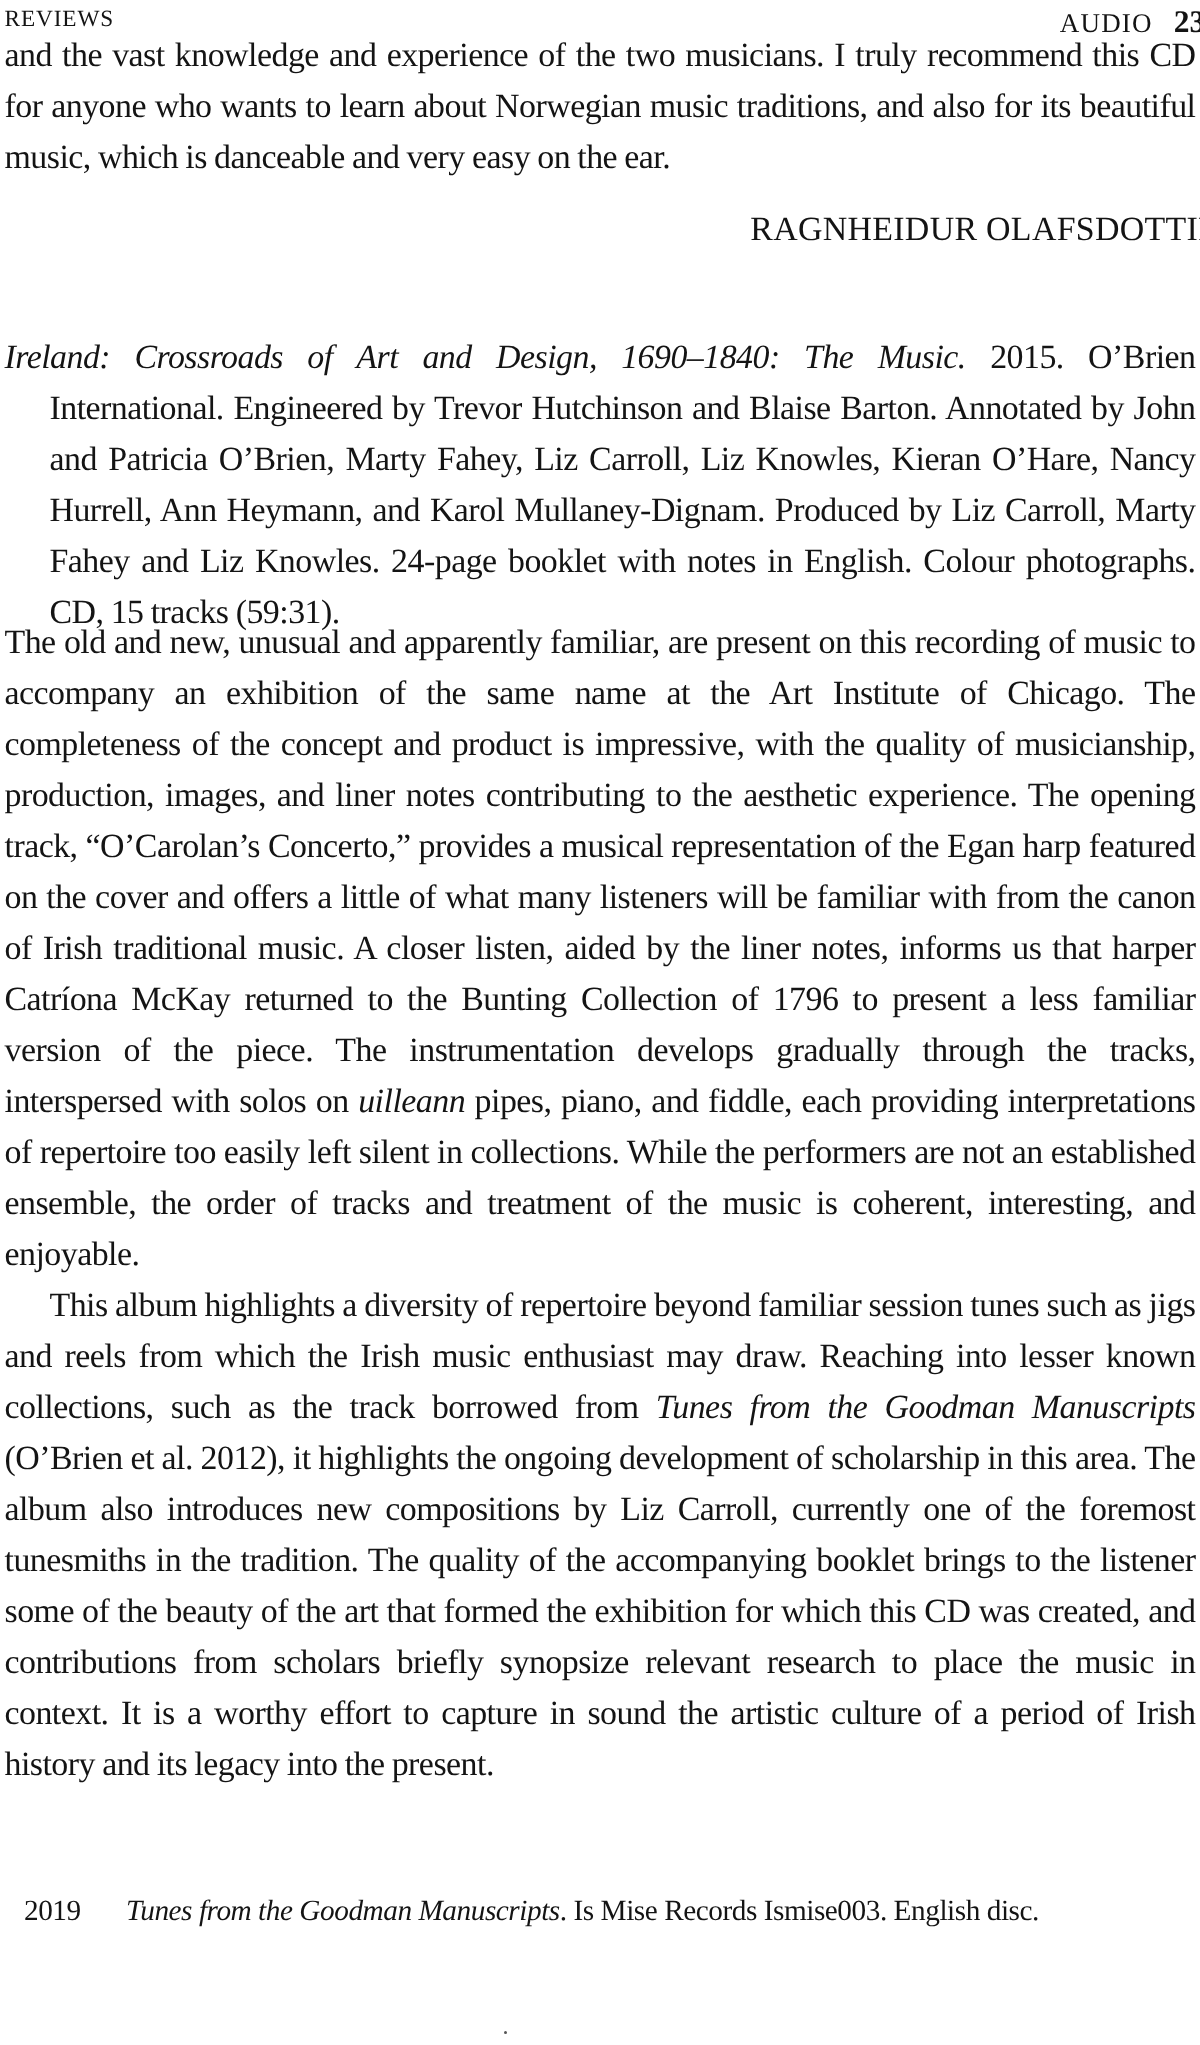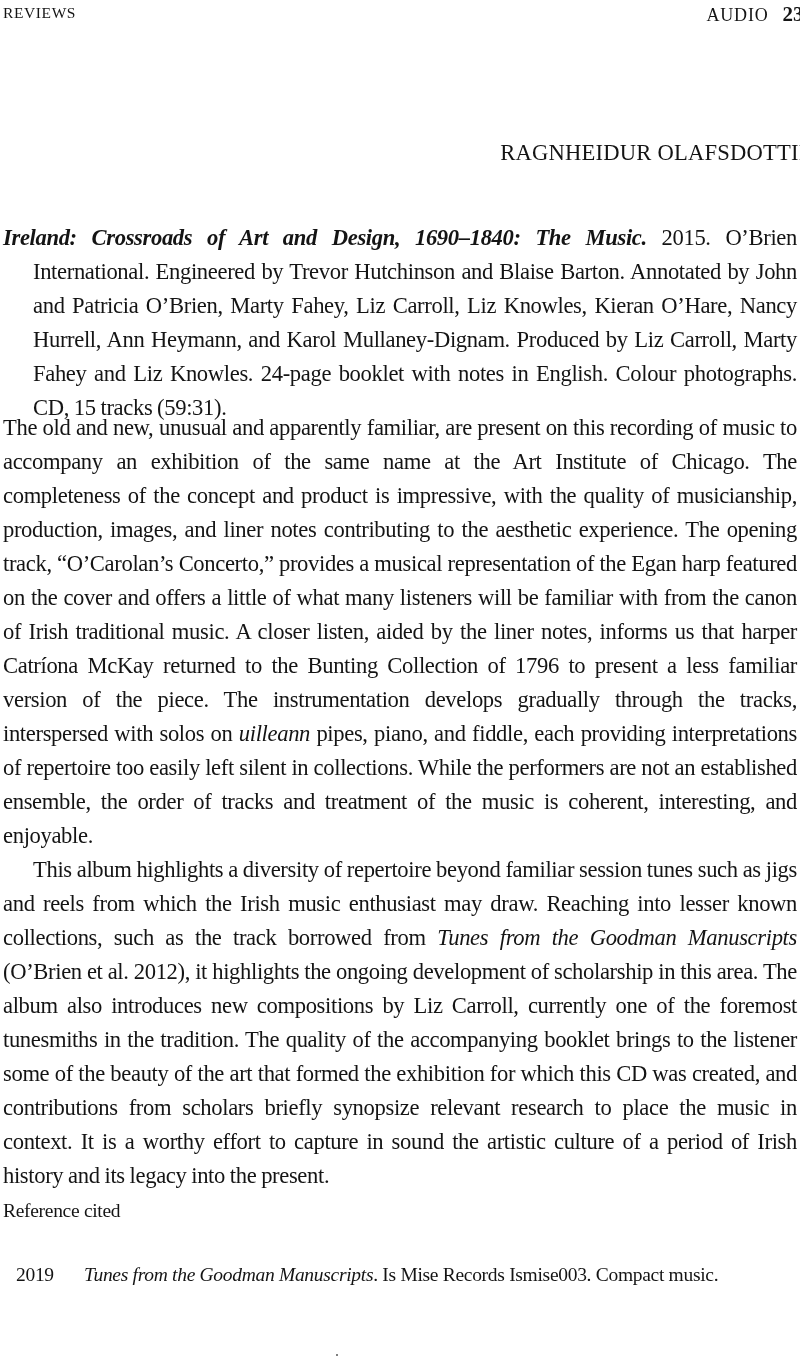--- a/index.html
+++ b/index.html
@@ -30,21 +30,21 @@
 
     .signature {
       position: absolute; right: 3px; text-align: right;
       font-size: 22.6px; letter-spacing: 0.2px; white-space: nowrap;
     }
     #sig1 { top: 140px; }
     #sig2 { top: 1320px; }
 
     #citation { top: 221px; }
     #citation p { padding-left: 30px; text-indent: -30px; }
-    .bold-italic { font-weight: bold; font-style: italic; }
+    .bold-italic { font-weight: normal; font-style: italic; }
 
     #review-body { top: 411px; }
     #review-body p.indent { text-indent: 30px; }
 
     .refs {
       position: absolute; left: 3px; width: 794px;
       font-size: 19.5px; line-height: 26px; letter-spacing: -0.3px;
     }
     #ref-heading { top: 1198px; }
     #ref-author { top: 1236px; }
@@ -61,32 +61,34 @@
 
 <div class="page">
 
   <div class="running-head">
     <span class="left">REVIEWS</span>
     <span class="right">
       <span class="section">AUDIO</span><span class="folio">231</span>
     </span>
   </div>
 
+  <div class="text" id="prev-review-end">
+    <p>and the vast knowledge and experience of the two musicians. I truly recommend this CD for anyone who wants to learn about Norwegian music traditions, and also for its beautiful music, which is danceable and very easy on the ear.</p>
+  </div>
   <div class="signature" id="sig1">RAGNHEIDUR OLAFSDOTTIR</div>
 
   <div class="text" id="citation">
     <p><span class="bold-italic">Ireland: Crossroads of Art and Design, 1690–1840: The Music.</span><span> 2015. O’Brien International. Engineered by Trevor Hutchinson and Blaise Barton. Annotated by John and Patricia O’Brien, Marty Fahey, Liz Carroll, Liz Knowles, Kieran O’Hare, Nancy Hurrell, Ann Heymann, and Karol Mullaney-Dignam. Produced by Liz Carroll, Marty Fahey and Liz Knowles. 24-page booklet with notes in English. Colour photographs. CD, 15 tracks (59:31).</span></p>
   </div>
 
   <div class="text" id="review-body">
     <p><span>The old and new, unusual and apparently familiar, are present on this recording of music to accompany an exhibition of the same name at the Art Institute of Chicago. The completeness of the concept and product is impressive, with the quality of musicianship, production, images, and liner notes contributing to the aesthetic experience. The opening track, “O’Carolan’s Concerto,” provides a musical representation of the Egan harp featured on the cover and offers a little of what many listeners will be familiar with from the canon of Irish traditional music. A closer listen, aided by the liner notes, informs us that harper Catríona McKay returned to the Bunting Collection of 1796 to present a less familiar version of the piece. The instrumentation develops gradually through the tracks, interspersed with solos on </span><em>uilleann</em><span> pipes, piano, and fiddle, each providing interpretations of repertoire too easily left silent in collections. While the performers are not an established ensemble, the order of tracks and treatment of the music is coherent, interesting, and enjoyable.</span></p>
     <p class="indent"><span>This album highlights a diversity of repertoire beyond familiar session tunes such as jigs and reels from which the Irish music enthusiast may draw. Reaching into lesser known collections, such as the track borrowed from </span><em>Tunes from the Goodman Manuscripts</em><span> (O’Brien et al. 2012), it highlights the ongoing development of scholarship in this area. The album also introduces new compositions by Liz Carroll, currently one of the foremost tunesmiths in the tradition. The quality of the accompanying booklet brings to the listener some of the beauty of the art that formed the exhibition for which this CD was created, and contributions from scholars briefly synopsize relevant research to place the music in context. It is a worthy effort to capture in sound the artistic culture of a period of Irish history and its legacy into the present.</span></p>
   </div>
 
-  <div class="refs" id="ref-heading">Reference cited</div>
   <div class="refs" id="ref-entry">
     <span class="year">2019</span>
-    <span class="rest"><em>Tunes from the Goodman Manuscripts</em><span>. Is Mise Records Ismise003. Compact music.</span></span>
+    <span class="rest"><em>Tunes from the Goodman Manuscripts</em><span>. Is Mise Records Ismise003. English disc.</span></span>
   </div>
 
 
   <div class="speck"></div>
 </div>
 
 </body></html>

